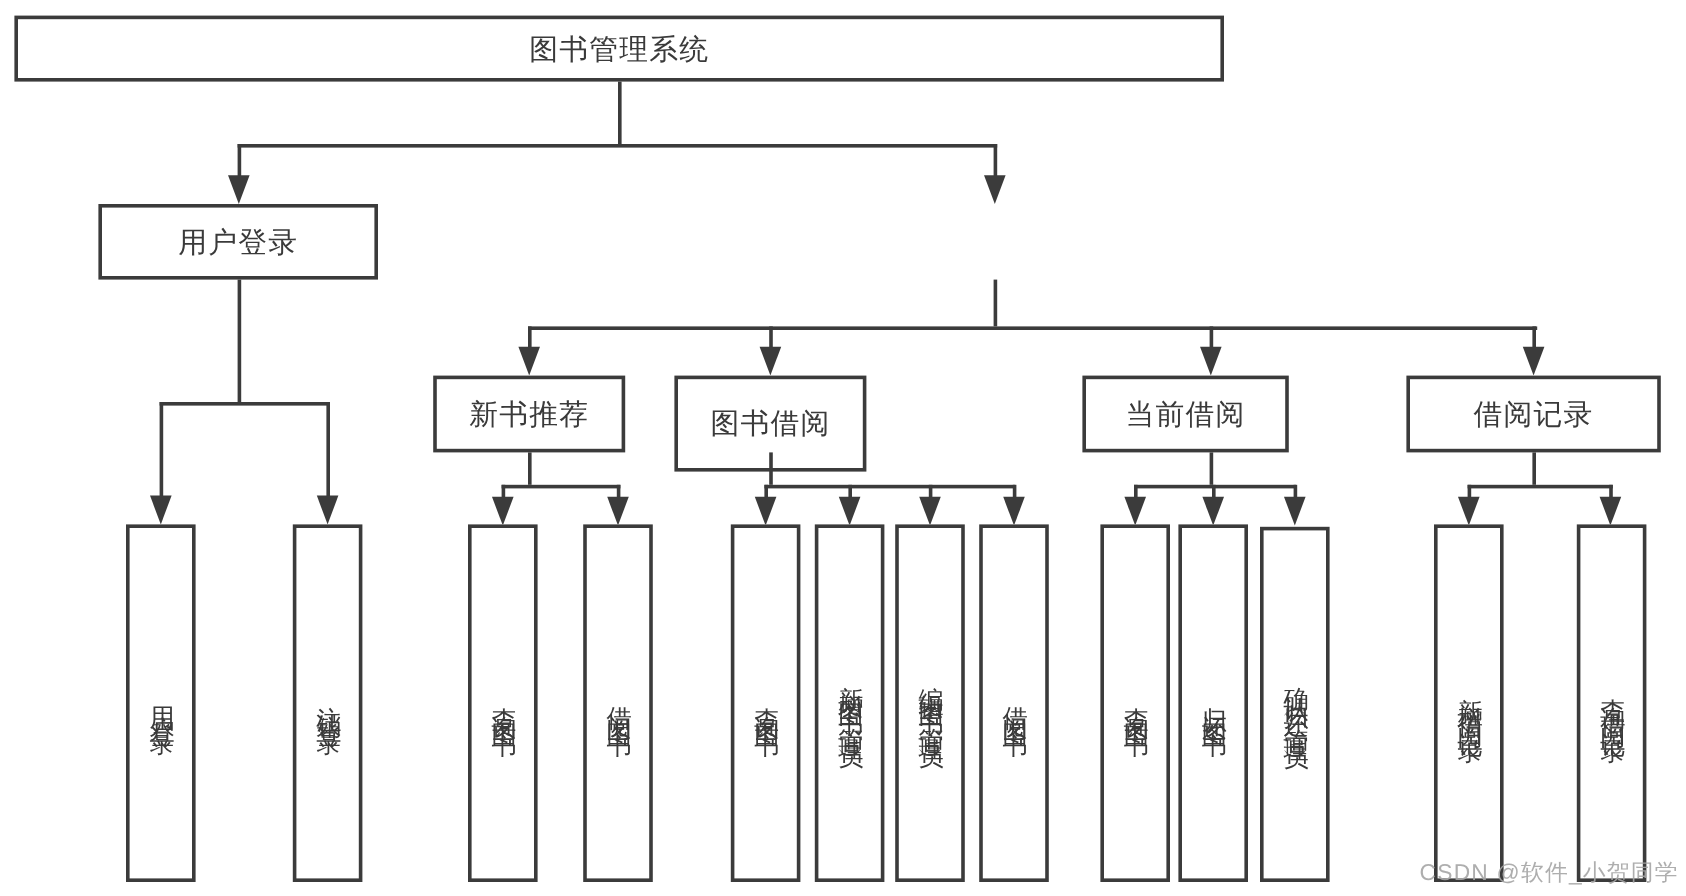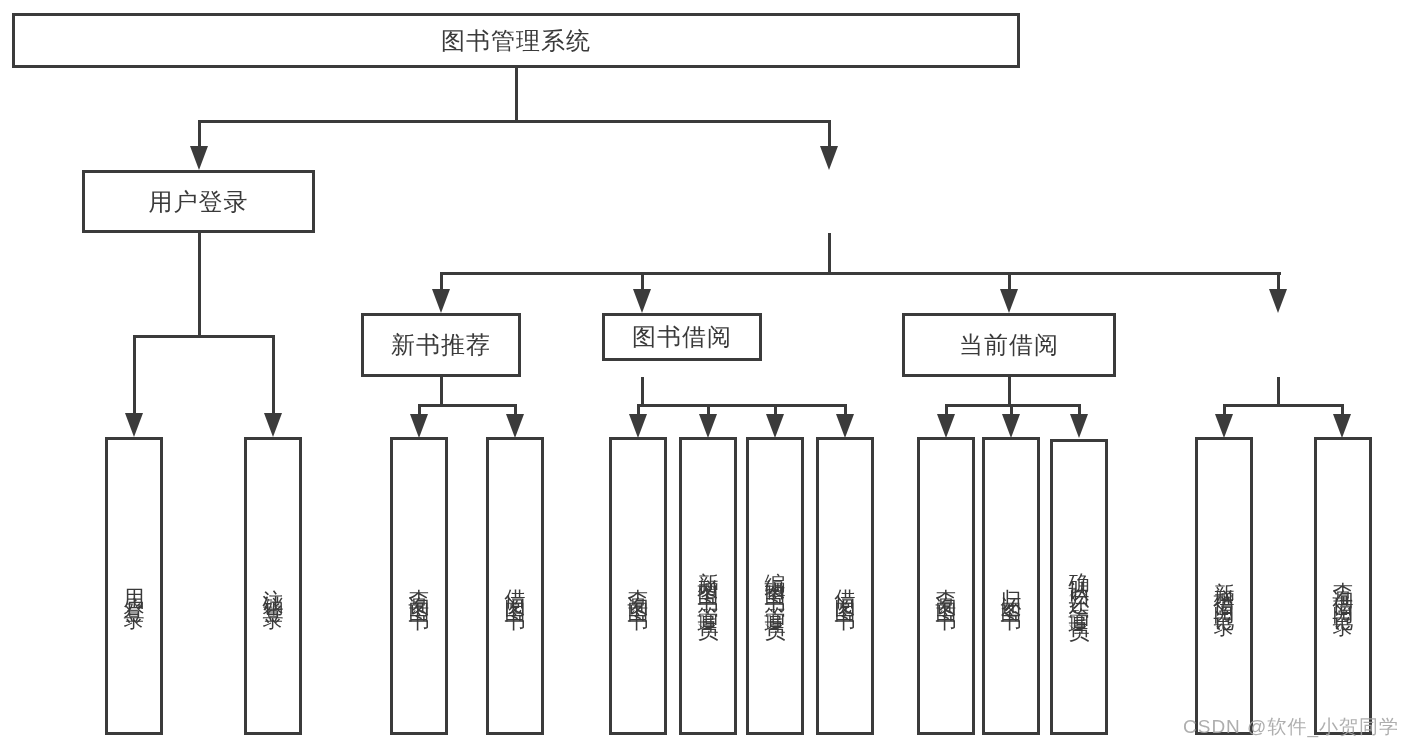--- a/index.html
+++ b/index.html
@@ -83,25 +83,28 @@
   <div class="line" style="left:641px; top:272px; width:3px; height:20px;"></div>
   <div class="arrow" style="left:633px; top:289px;"></div>
   <div class="line" style="left:1008px; top:272px; width:3px; height:20px;"></div>
   <div class="arrow" style="left:1000px; top:289px;"></div>
   <div class="line" style="left:1277px; top:272px; width:3px; height:20px;"></div>
   <div class="arrow" style="left:1269px; top:289px;"></div>
 
   <div class="node h-node" style="left:361px; top:313px; width:160px; height:64px;">
     <span>新书推荐</span>
   </div>
-  <div class="node h-node" style="left:562px; top:313px; width:160px; height:48px;margin-left:40px;">
+  <div class="node h-node" style="left:562px; top:313px; width:160px; height:80px;">
     <span>图书借阅</span>
   </div>
-  <div class="node h-node" style="left:902px; top:313px; width:214px; height:64px;">
+  <div class="node h-node" style="left:902px; top:313px; width:172px; height:64px;">
     <span>当前借阅</span>
+  </div>
+  <div class="node h-node" style="left:1172px; top:313px; width:212px; height:64px;">
+    <span>借阅记录</span>
   </div>
 
   <div class="line" style="left:440px; top:377px; width:3px; height:27px;"></div>
   <div class="line" style="left:418px; top:404px; width:99px; height:3px;"></div>
   <div class="line" style="left:418px; top:404px; width:3px; height:12px;"></div>
   <div class="arrow" style="left:410px; top:414px;"></div>
   <div class="line" style="left:514px; top:404px; width:3px; height:12px;"></div>
   <div class="arrow" style="left:506px; top:414px;"></div>
 
   <div class="line" style="left:641px; top:377px; width:3px; height:27px;"></div>

